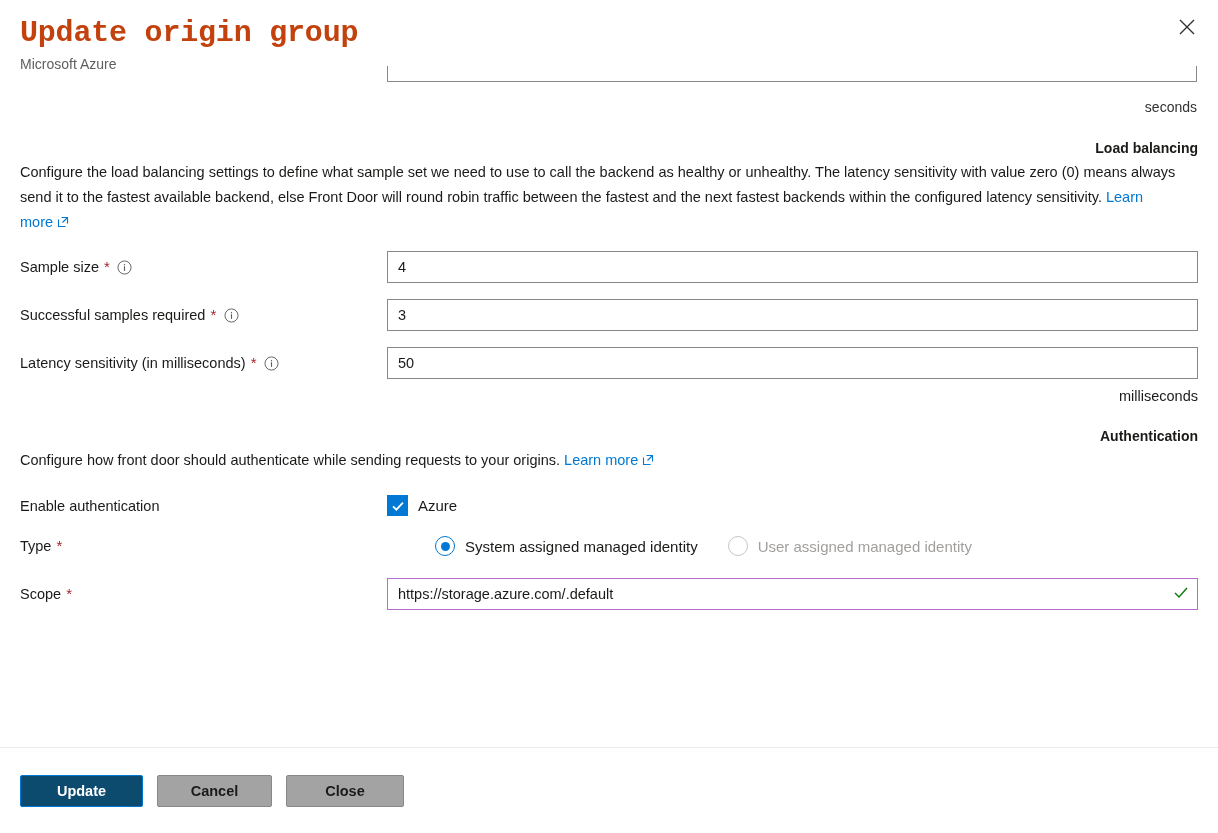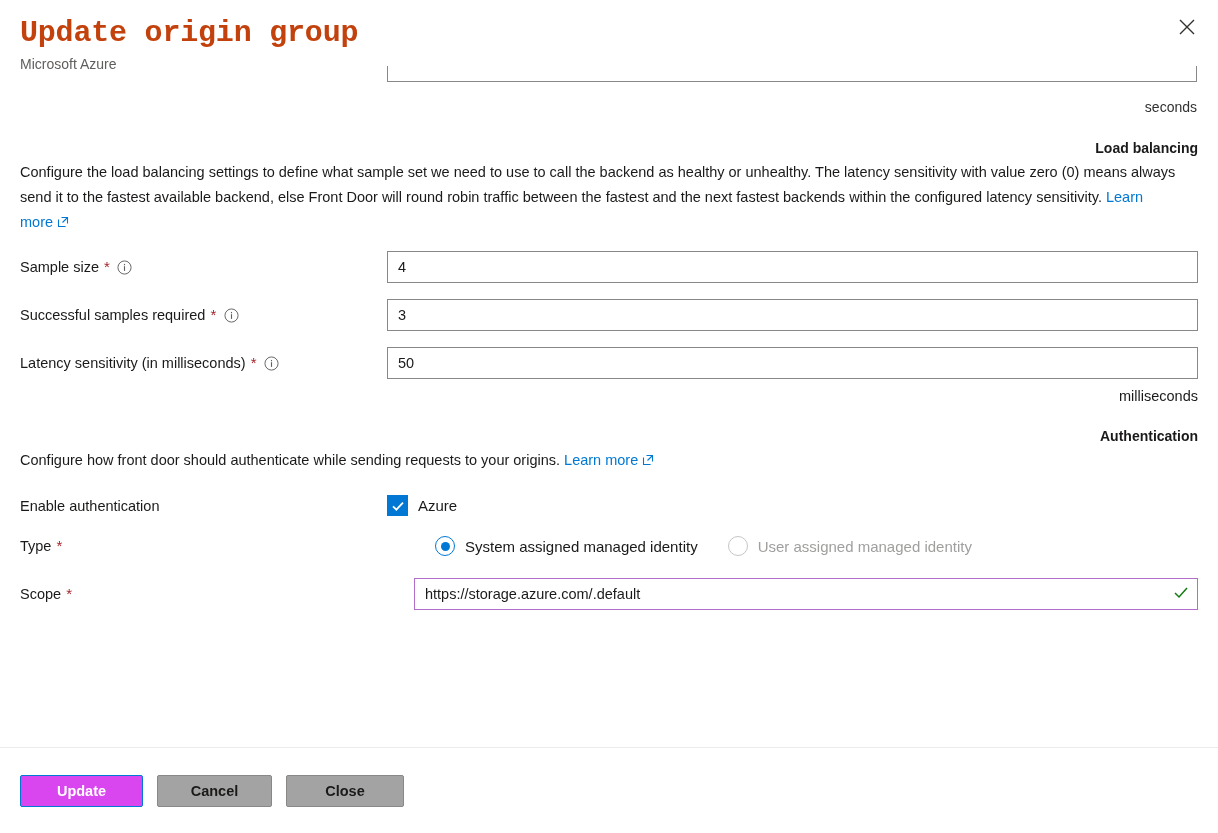--- a/index.html
+++ b/index.html
@@ -263,21 +263,21 @@
     font-family: "Liberation Sans", sans-serif;
     font-size: 14.5px;
     font-weight: 600;
     border-radius: 2px;
     cursor: pointer;
     border: 1px solid #8a8886;
     background: #a3a3a3;
     color: #1b1a19;
   }
   .btn.primary {
-    background: #d946ef;
+    background: #0c4a6e;
     border-color: #0078d4;
     color: #ffffff;
     min-width: 123px;
   }
   .btn-cancel { min-width: 115px; }
   .btn-close { min-width: 118px; }
 </style>
 </head>
 <body>
 
@@ -398,21 +398,21 @@
           <span class="radio-label">System assigned managed identity</span>
         </div>
         <div class="radio-opt disabled">
           <span class="radio-circle dim"></span>
           <span class="radio-label dim">User assigned managed identity</span>
         </div>
       </div>
     </div>
   </div>
 
-  <div class="field-row" style="margin-top:22px;gap:27px;">
+  <div class="field-row" style="margin-top:22px;">
     <div class="field-label">
       <span>Scope</span>
       <span class="req-star">*</span>
     </div>
     <div class="field-control">
       <input class="text-input valid" type="text" value="https://storage.azure.com/.default" style="">
       <span class="check-mark">
         <svg width="16" height="16" viewBox="0 0 16 16" aria-hidden="true">
           <path d="M2 8.5 L6 12.5 L14 3.5" stroke="#107c10" stroke-width="1.5" fill="none"></path>
         </svg>

